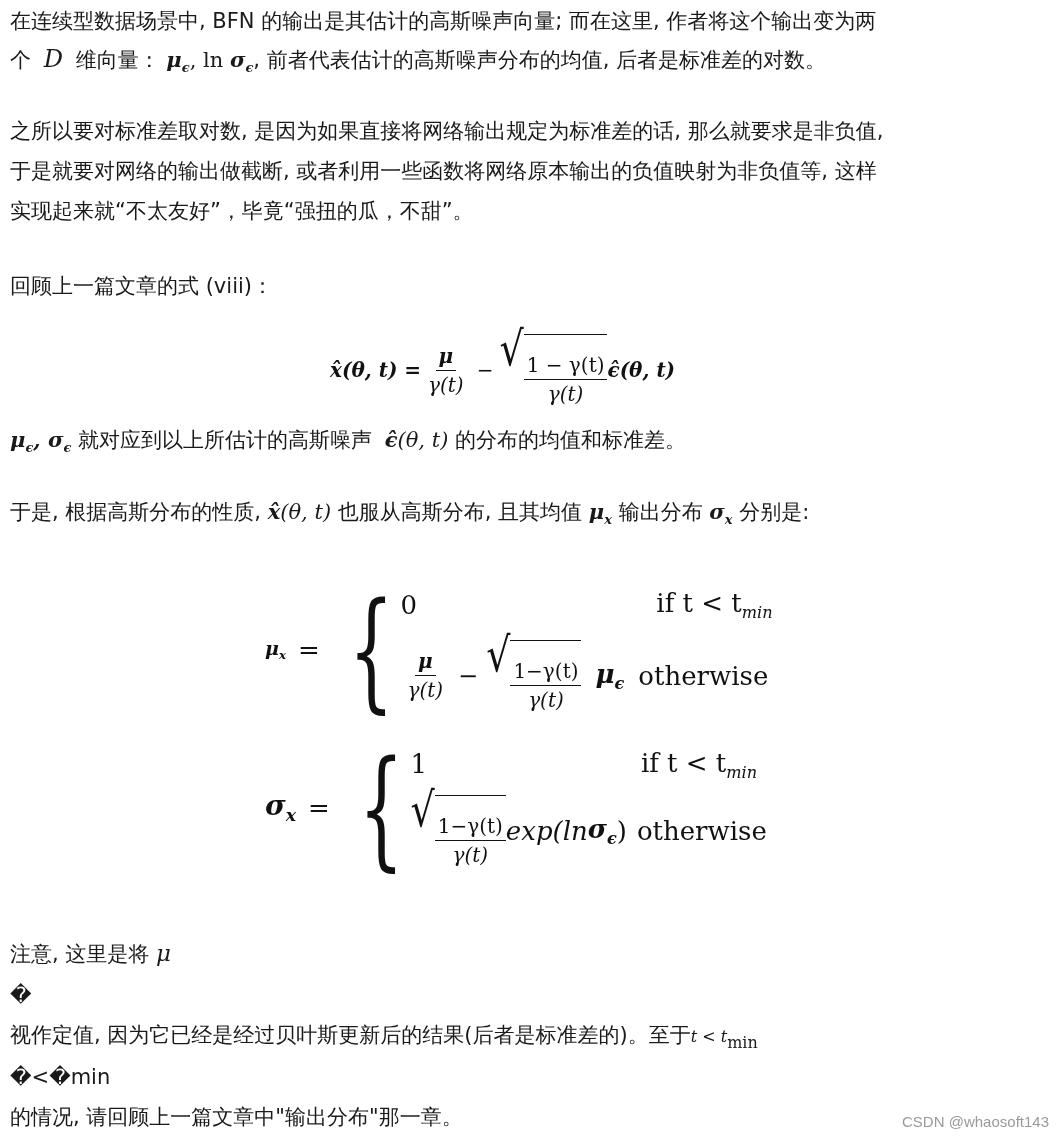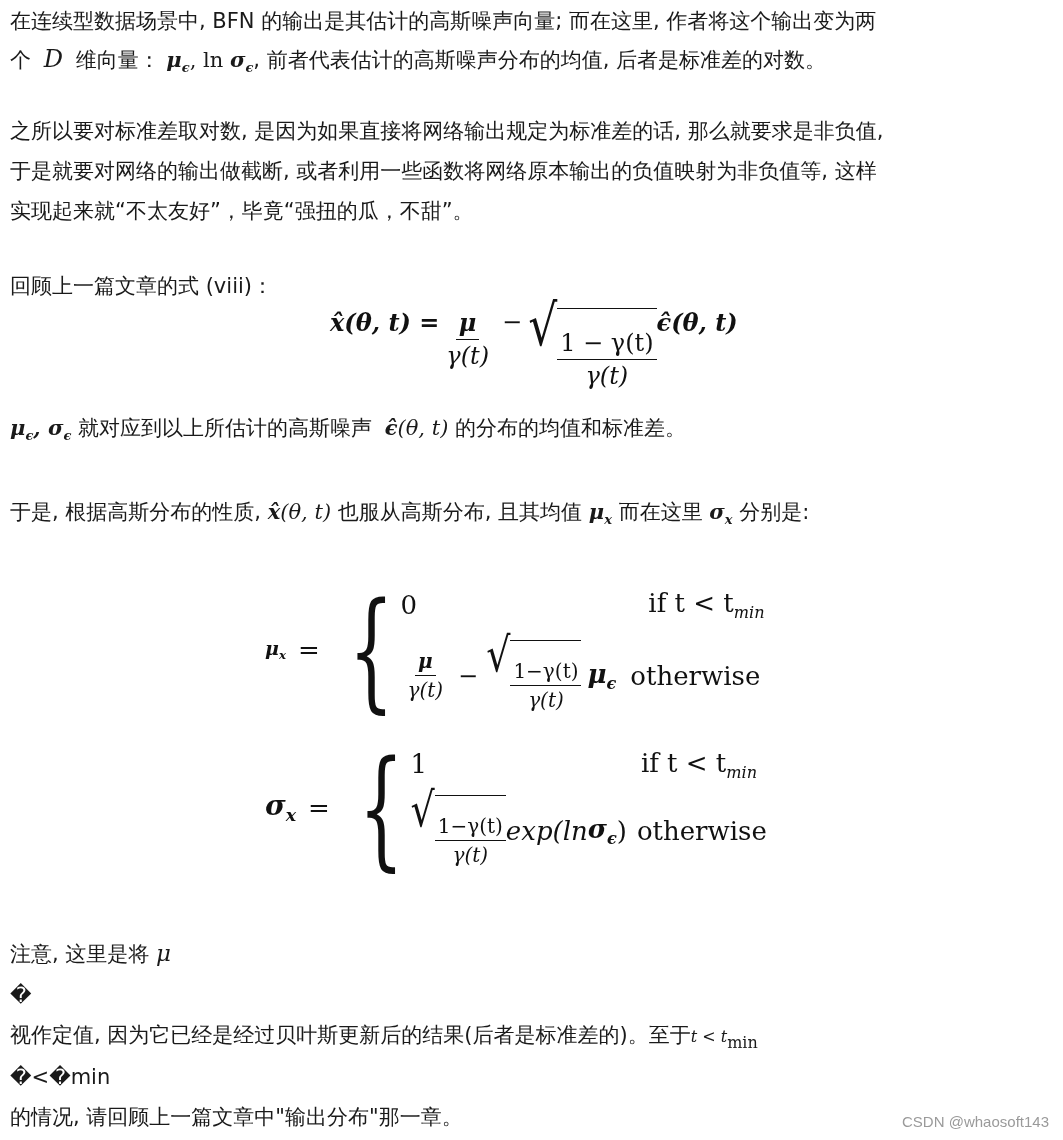--- a/index.html
+++ b/index.html
@@ -36,52 +36,52 @@
   <span class="mb"><span>μ</span><span class="sub">ϵ</span></span><span class="mr">, ln</span>
   <span class="mb"><span>σ</span><span class="sub">ϵ</span></span><span>, 前者代表估计的高斯噪声分布的均值, 后者是标准差的</span><span class="bold">对数。</span>
 </div>
 
 <div class="line" style="top:116px">之所以要对标准差取对数, 是因为如果直接将网络输出规定为标准差的话, 那么就要求是非负值,</div>
 <div class="line" style="top:156px">于是就要对网络的输出做截断, 或者利用一些函数将网络原本输出的负值映射为非负值等, 这样</div>
 <div class="line" style="top:196px">实现起来就“不太友好”，毕竟“强扭的瓜，不甜”。</div>
 
 <div class="line" style="top:271px">回顾上一篇文章的式 (viii)：</div>
 
-<div class="eq" style="left:330px;top:308px;font-size:24px;height:84px;display:flex;">
+<div class="eq" style="left:330px;top:328px;font-size:20px;height:84px;display:flex;align-items:center">
   <span class="mb" style="font-weight:bold">x̂(θ, t) =</span>
   <span class="frac">
     <span class="num mb">μ</span>
     <span class="den m">γ(t)</span>
   </span>
   <span style="margin:0 6px">−</span>
   <span class="sqrt">
     <span class="rad">√</span>
     <span class="under">
         <span class="frac" style="margin:0">
           <span class="num">1 − γ(t)</span>
           <span class="den m">γ(t)</span>
         </span>
       </span>
   </span>
   <span class="mb">ϵ̂(θ, t)</span>
 </div>
 
-<div class="line" style="top:413px">
+<div class="line" style="top:425px">
   <span class="mb"><span>μ</span><span class="sub">ϵ</span></span><span class="mb">, </span><span class="mb"><span>σ</span><span class="sub">ϵ</span></span>
   <span>就对应到以上所估计的高斯噪声</span>
   <span class="mb" style="margin-left:6px">ϵ̂</span><span class="m">(θ, t)</span>
   <span>的分布的均值和标准差。</span>
 </div>
 
 <div class="line" style="top:497px">
   <span>于是, 根据高斯分布的性质,</span>
   <span class="mb">x̂</span><span class="m">(θ, t)</span>
   <span>也服从高斯分布, 且其均值</span>
   <span class="mb"><span>μ</span><span class="sub">x</span></span>
-  <span>而在这里</span>
+  <span>输出分布</span>
   <span class="mb"><span>σ</span><span class="sub">x</span></span>
   <span>分别是:</span>
 </div>
 
 <div class="eq" style="left:265px;top:585px;height:130px;display:flex;align-items:center;font-size:26px">
   <span class="mb" style="font-size:19px"><span>μ</span><span class="sub">x</span></span>
   <span style="margin:0 10px 0 12px">=</span>
   <span class="brace">{</span>
   <div style="display:grid;grid-template-columns:auto auto;column-gap:14px;row-gap:18px;align-items:center;margin-left:-12px">
     <span class="bold">0</span>
@@ -94,21 +94,21 @@
       <span style="margin:0 8px;font-size:24px">−</span>
       <span class="sqrt">
           <span class="rad">√</span>
           <span class="under">
             <span class="frac" style="margin:0">
               <span class="num">1−γ(t)</span>
               <span class="den m">γ(t)</span>
             </span>
           </span>
         </span>
-      <span class="mb" style="font-size:26px;margin-left:6px"><span>μ</span><span class="sub">ϵ</span></span>
+      <span class="mb" style="font-size:26px;margin-left:14px"><span>μ</span><span class="sub">ϵ</span></span>
     </span>
     <span>otherwise</span>
   </div>
 </div>
 
 <div class="eq" style="left:265px;top:745px;height:125px;display:flex;align-items:center;font-size:26px">
   <span class="mb" style="font-size:28px"><span>σ</span><span class="sub">x</span></span>
   <span style="margin:0 10px 0 12px">=</span>
   <span class="brace">{</span>
   <div style="display:grid;grid-template-columns:auto auto;column-gap:10px;row-gap:14px;align-items:center;margin-left:-12px">

